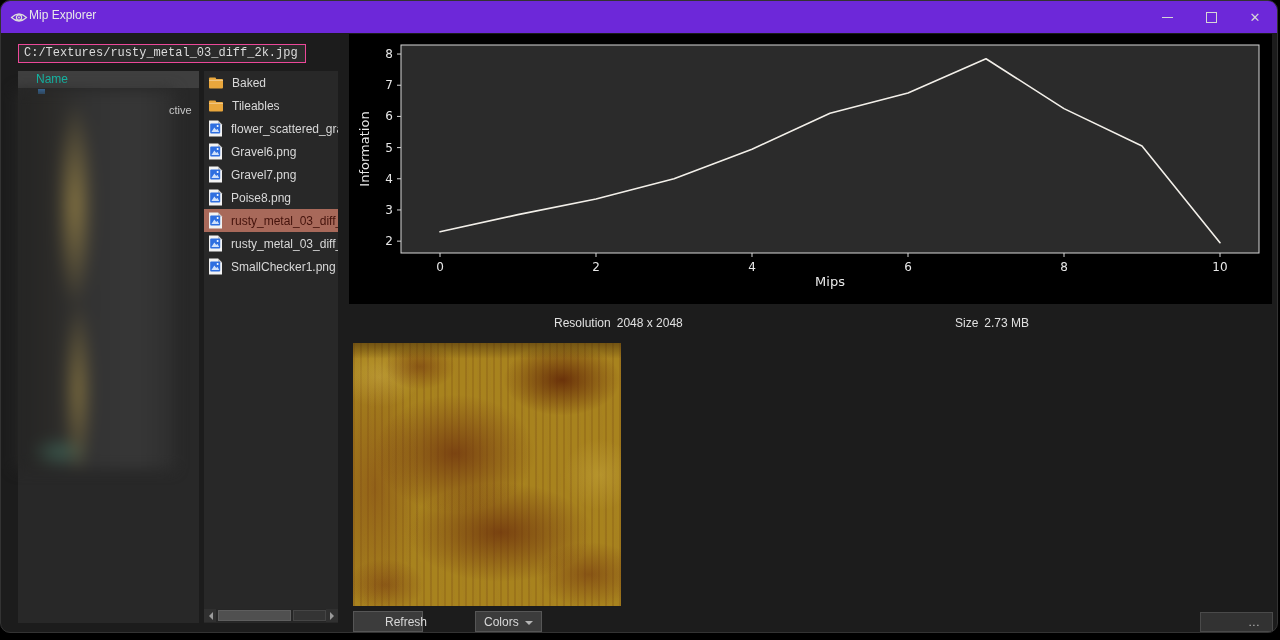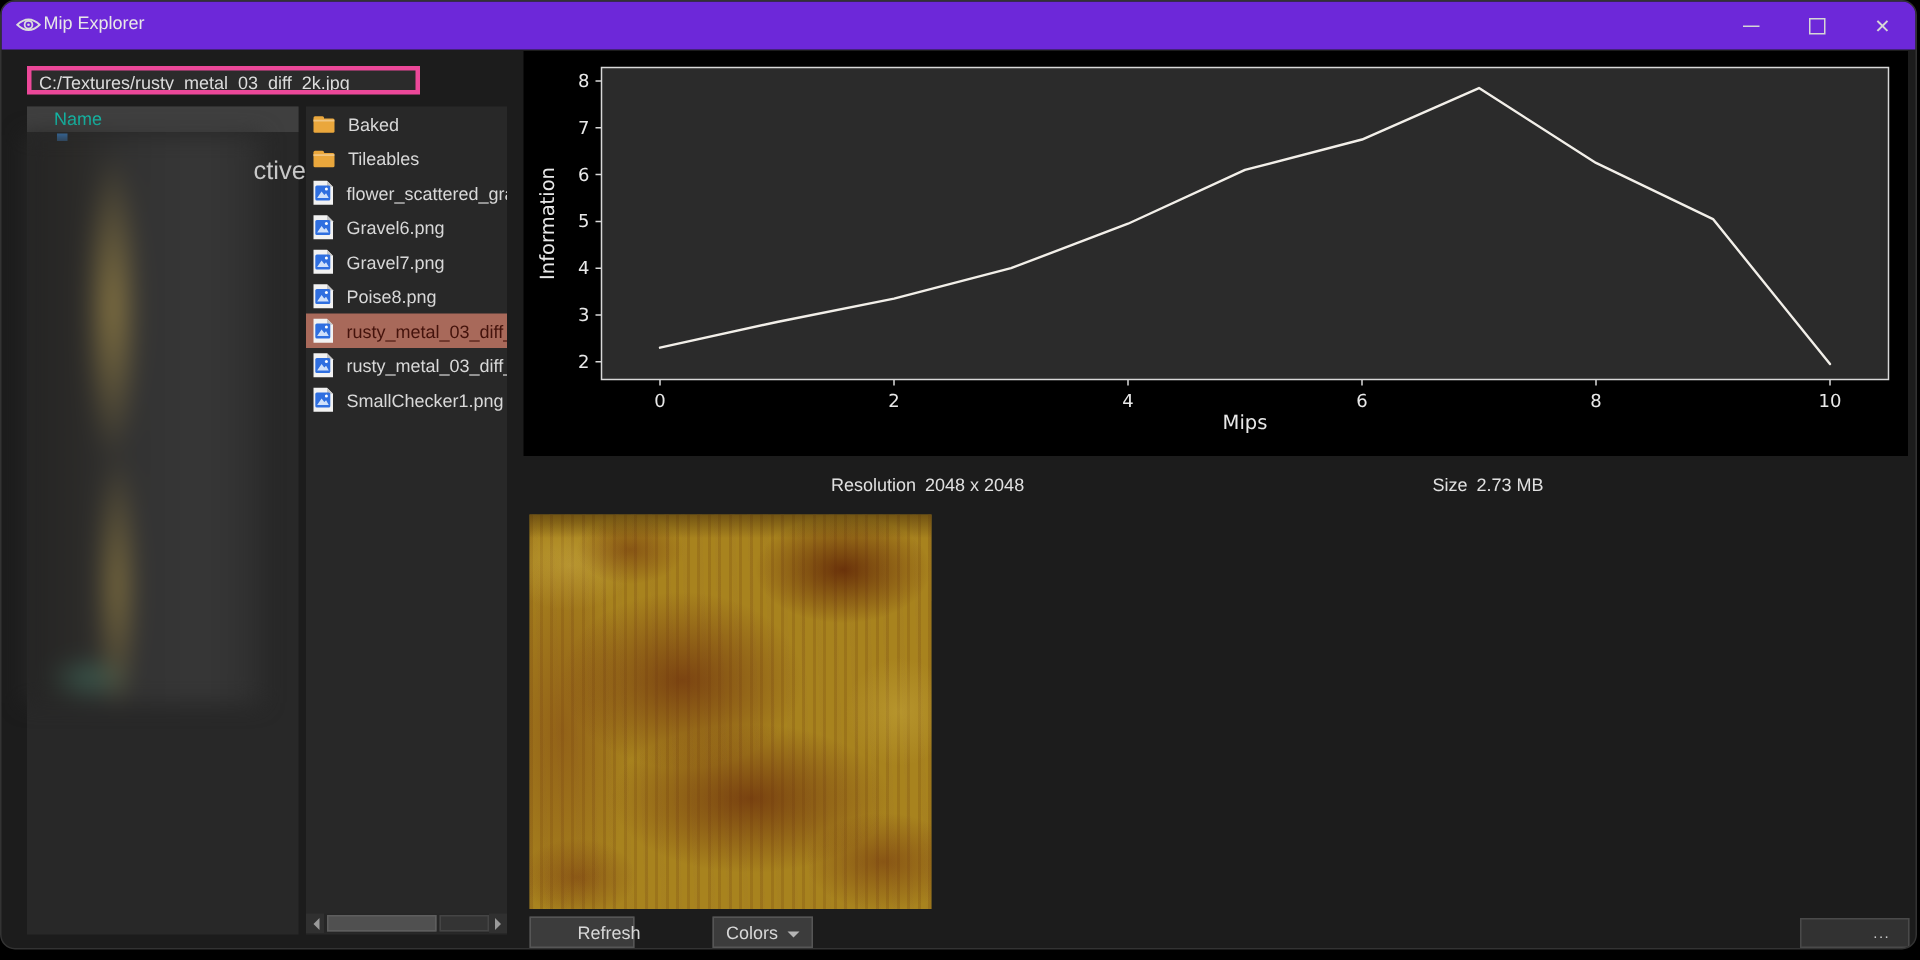--- a/index.html
+++ b/index.html
@@ -12,36 +12,36 @@
   .titlebar { position:absolute; left:0; top:0; width:100%; height:32px; background:#6d28d9; }
   .app-title { position:absolute; left:28px; top:7px; font-size:12px; color:#e8e8e8; }
   .eye { position:absolute; left:9px; top:9px; }
   .winctl { position:absolute; top:0; height:32px; width:44px; display:flex;
             align-items:center; justify-content:center; cursor:default; }
   .ctl-min { right:88px; } .ctl-max { right:44px; } .ctl-close { right:0; }
   .glyph-min { width:11px; border-top:1px solid #d6d6d6; display:block; }
   .glyph-max { width:11px; height:11px; border:1px solid #d6d6d6; display:block; }
   .glyph-close { color:#d6d6d6; font-size:13px; line-height:13px; }
   
-  .pathbar { position:absolute; left:17px; top:43px; width:262px; height:19px;
-             background:#2b2b2b; border:3px solid #ec4899; color:#dcdcdc;
-             font-size:12px; line-height:17px; padding:0 5px; white-space:nowrap; overflow:hidden; }
+  .pathbar { position:absolute; left:17px; top:43px; width:288px; height:19px;
+             background:#2b2b2b; border:1px solid #ec4899; color:#dcdcdc;
+             font-size:12px; line-height:17px; padding:0 5px; white-space:nowrap; overflow:hidden;font-family:Liberation Mono, monospace; }
   
   .tree-panel { position:absolute; left:17px; top:70px; width:181px; height:552px; background:#282828; }
   .tree-header { position:absolute; left:0; top:0; width:100%; height:17px; background:#3f3f3f;
                  color:#14b8a6; font-size:12px; line-height:17px; padding-left:18px; }
   .tree-mini-icon { position:absolute; left:20px; top:18px; width:7px; height:5px; background:#3f8fe0; }
   .tree-blur { position:absolute; left:-3px; top:19px; width:159px; height:379px;
                filter:blur(7px); border-radius:2px;
                background:
                  radial-gradient(28px 150px at 60px 115px, rgba(195,165,80,.60), rgba(0,0,0,0) 70%),
                  radial-gradient(22px 130px at 63px 300px, rgba(190,160,75,.55), rgba(0,0,0,0) 70%),
                  radial-gradient(42px 22px at 45px 362px, rgba(70,130,110,.55), rgba(0,0,0,0) 70%),
                  linear-gradient(90deg, #242424 0%, #2a2927 20%, #323232 45%, #373737 75%, #2f2f2f 100%); }
-  .partial-label { position:absolute; left:151px; top:33px; font-size:17px; color:#c8c8c8; }
+  .partial-label { position:absolute; left:151px; top:33px; font-size:11px; color:#c8c8c8; }
   
   .file-panel { position:absolute; left:203px; top:70px; width:134px; height:552px;
                 background:#282828; overflow:hidden; }
   .file-row { position:relative; height:23px; display:flex; align-items:center;
               padding-left:4px; white-space:nowrap; cursor:default; }
   .file-row .icon { flex:0 0 auto; margin-right:8px; display:flex; }
   .file-row .label { font-size:12px; color:#d8d8d8;text-align:center; }
   .file-row.selected { background:#a8695a; }
   .file-row.selected .label { color:#44130c; }
   

